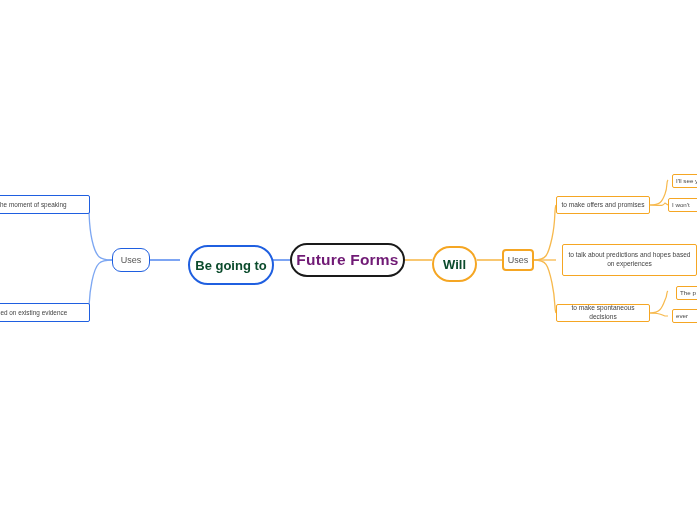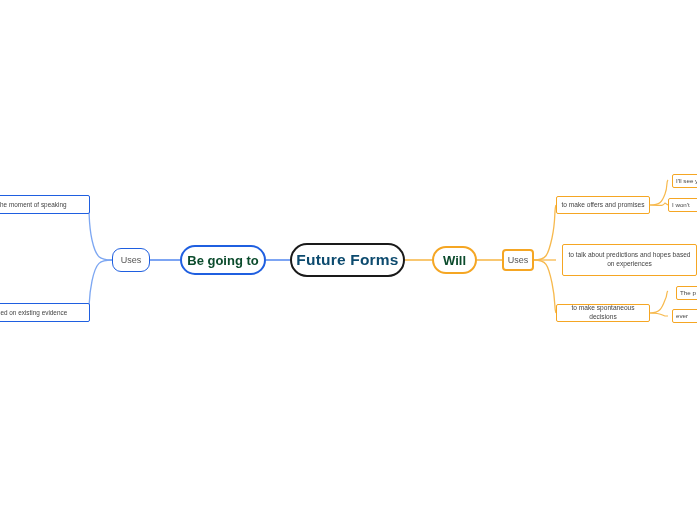--- a/index.html
+++ b/index.html
@@ -10,21 +10,21 @@
   }
   #canvas{position:absolute;left:0;top:0;width:697px;height:520px;border-radius:7px;}
   svg.links{position:absolute;left:0;top:0;width:697px;height:520px;pointer-events:none;}
 
   .node{position:absolute;box-sizing:border-box;background:#fff;
         display:flex;align-items:center;justify-content:center;text-align:center;}
 
   
   .n-center{
     border:2.2px solid #1a1a1a;border-radius:22px;
-    font-size:15.5px;font-weight:bold;color:#0c4a6e;letter-spacing:.2px;
+    font-size:15.5px;font-weight:bold;color:#701a75;letter-spacing:.2px;
   }
   
   .n-blue-main{
     border:2.2px solid #1f5fe0;border-radius:20px;
     font-size:13px;font-weight:bold;color:#0b4b2c;
   }
   .n-blue-sub{
     border:1.6px solid #1f5fe0;border-radius:9px;
     font-size:9px;color:#555;
   }
@@ -79,25 +79,25 @@
     <path d="M650,313 C660,313 662,308 665,300 C668,294 666,292 668,291" stroke="#f7b94d" stroke-width="1.2" fill="none"></path>
     <path d="M650,313 C660,313 662,315 665,316 L668,316" stroke="#f7b94d" stroke-width="1.2" fill="none"></path>
   </svg>
 
   <div class="node n-blue-leaf" style="left:-38px;top:195px;width:128px;height:19px;">fore the moment of speaking</div>
 
   <div class="node n-blue-leaf" style="left:-38px;top:303px;width:128px;height:19px;">n based on existing evidence</div>
 
   <div class="node n-blue-sub" style="left:112px;top:248px;width:38px;height:24px;">Uses</div>
 
-  <div class="node n-blue-main" style="left:180px;top:245px;width:86px;height:30px;">Be going to</div>
+  <div class="node n-blue-main" style="left:188px;top:245px;width:86px;height:40px;">Be going to</div>
 
   <div class="node n-center" style="left:290px;top:243px;width:115px;height:34px;">Future Forms</div>
 
-  <div class="node n-orange-main" style="left:432px;top:246px;width:45px;height:28px;">Will</div>
+  <div class="node n-orange-main" style="left:432px;top:246px;width:45px;height:36px;">Will</div>
 
   <div class="node n-orange-sub" style="left:502px;top:249px;width:32px;height:22px;">Uses</div>
 
   <div class="node n-orange-use" style="left:556px;top:196px;width:94px;height:18px;">to make offers and promises</div>
 
   <div class="node n-orange-use" style="left:562px;top:244px;width:135px;height:32px;">to talk about predictions and hopes based on experiences</div>
 
   <div class="node n-orange-use" style="left:556px;top:304px;width:94px;height:18px;">to make spontaneous decisions</div>
 
   <div class="node n-orange-leaf" style="left:672px;top:174px;width:40px;height:14px;">I'll see y</div>

